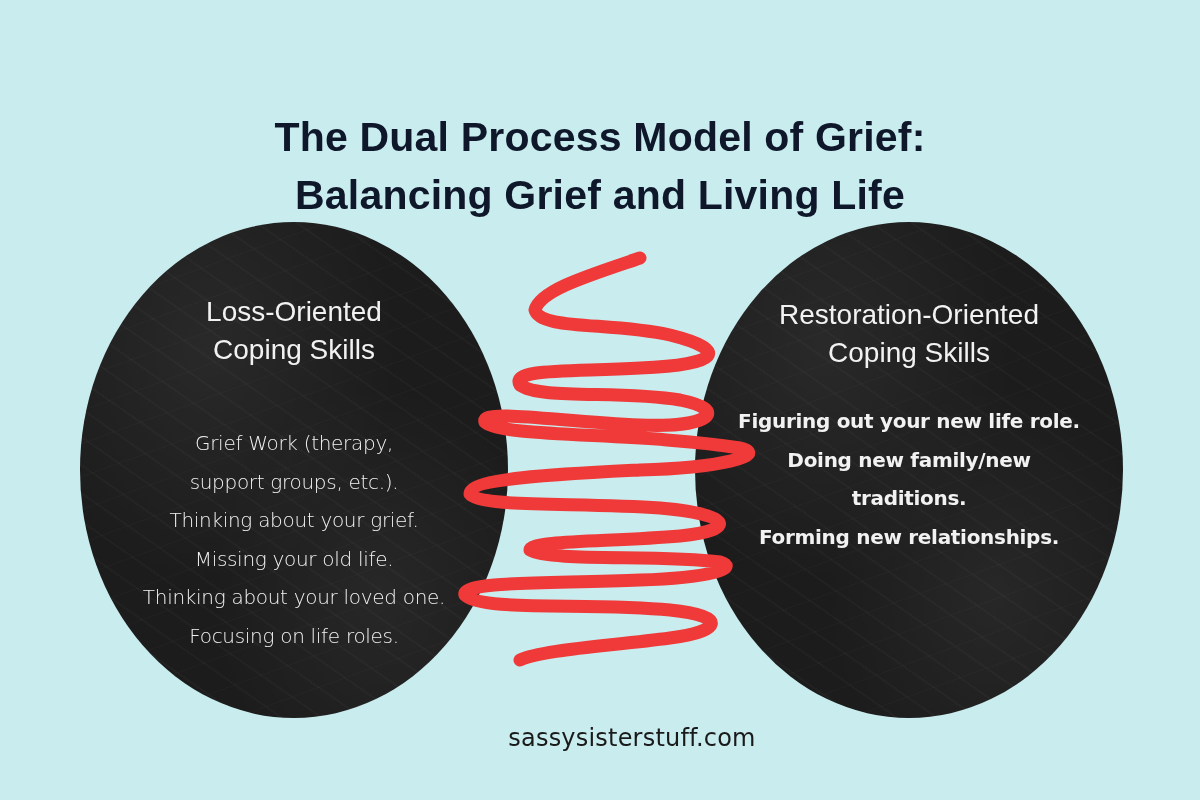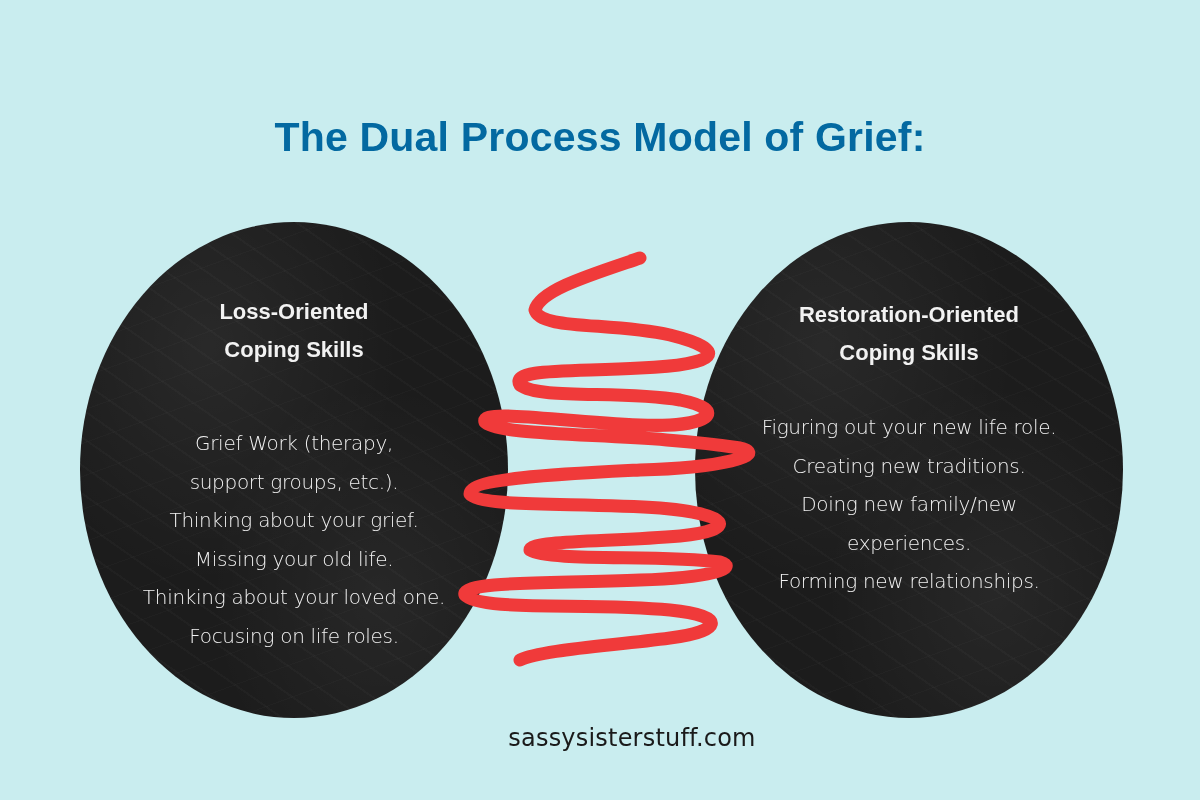--- a/index.html
+++ b/index.html
@@ -4,67 +4,68 @@
   <style>
     html, body { margin: 0; padding: 0; }
     body {
       width: 1200px; height: 800px; overflow: hidden;
       background: #c9edef;
       position: relative;
       font-family: "DejaVu Sans", sans-serif;
     }
     .title {
       position: absolute; left: 0; top: 108px; width: 1200px;
-      text-align: center; color: #0369a1;
+      text-align: center; color: #0f172a;
       font-family: "Liberation Sans", sans-serif;
       font-weight: bold; font-size: 41px; line-height: 58px;
       letter-spacing: 0.2px;
     }
     .oval {
       position: absolute; border-radius: 50%;
       background:
         radial-gradient(ellipse at 30% 25%, rgba(255,255,255,0.06), transparent 45%),
         radial-gradient(ellipse at 70% 75%, rgba(255,255,255,0.05), transparent 40%),
         repeating-linear-gradient(35deg, rgba(255,255,255,0.025) 0 2px, transparent 2px 23px),
         repeating-linear-gradient(-20deg, rgba(255,255,255,0.02) 0 1px, transparent 1px 31px),
         #1c1c1c;
       color: #f2f2f2; text-align: center;
     }
     .oval.left { left: 80px; top: 222px; width: 428px; height: 496px; }
     .oval.right { left: 695px; top: 222px; width: 428px; height: 496px; }
     .oval-heading {
       position: absolute; left: 0; width: 100%;
-      font-family: "Liberation Sans", sans-serif; font-weight: bold;
-      font-size: 22px; line-height: 38px;
+      font-family: "Liberation Sans", sans-serif; font-weight: normal;
+      font-size: 28px; line-height: 38px;
     }
     .oval-list {
       position: absolute; left: 0; width: 100%;
       font-family: "DejaVu Sans", sans-serif;
       font-size: 20px; line-height: 38.5px; font-weight: 300;
       letter-spacing: -0.3px;
     }
     .oval.left .oval-heading { top: 71px; }
     .oval.left .oval-list { top: 180px; margin-top: 22px; }
     .oval.right .oval-heading { top: 74px; }
-    .oval.right .oval-list { top: 186px; }
+    .oval.right .oval-list { top: 180px; font-weight: bold; }
     .item { display: block; white-space: nowrap; }
     .scribble { position: absolute; left: 440px; top: 250px; width: 320px; height: 430px; }
     .footer {
       position: absolute; left: 0; top: 720px; width: 1200px;
       text-align: center; color: #1a1a1a;
       font-family: "DejaVu Sans", sans-serif; font-size: 24px; line-height: 36px;
       letter-spacing: 0.2px;
       padding-left: 32px;
     }
   </style>
 </head>
 <body>
 
 <div class="title">
   <div>The Dual Process Model of Grief:</div>
+  <div>Balancing Grief and Living Life</div>
 </div>
 
 <div class="oval left">
   <div class="oval-heading">
     <span class="item">Loss-Oriented</span>
     <span class="item">Coping Skills</span>
   </div>
   <div class="oval-list">
     <span class="item">Grief Work (therapy,</span>
     <span class="item">support groups, etc.).</span>
@@ -75,23 +76,22 @@
   </div>
 </div>
 
 <div class="oval right">
   <div class="oval-heading">
     <span class="item">Restoration-Oriented</span>
     <span class="item">Coping Skills</span>
   </div>
   <div class="oval-list">
     <span class="item">Figuring out your new life role.</span>
-    <span class="item">Creating new traditions.</span>
     <span class="item">Doing new family/new</span>
-    <span class="item">experiences.</span>
+    <span class="item">traditions.</span>
     <span class="item">Forming new relationships.</span>
   </div>
 </div>
 
 <svg class="scribble" viewBox="0 0 320 430" xmlns="http://www.w3.org/2000/svg">
   <path d="M200 8 C150 25 100 40 95 60 C100 80 170 72 230 85 C290 100 280 115 200 118 C130 122 70 118 80 135 C100 150 180 140 240 150 C290 160 270 178 200 175 C120 172 40 158 45 172 C60 188 200 182 300 198 C330 205 280 218 200 220 C120 224 30 228 30 244 C40 258 140 252 220 258 C290 264 300 280 240 286 C170 292 90 290 90 300 C110 312 220 304 280 312 C300 318 270 328 200 330 C120 334 20 330 25 345 C40 362 150 352 230 360 C290 366 280 382 230 388 C170 396 100 400 80 410" fill="none" stroke="#f03a3a" stroke-width="13" stroke-linecap="round" stroke-linejoin="round"></path>
 </svg>
 
 <div class="footer">sassysisterstuff.com</div>
 

